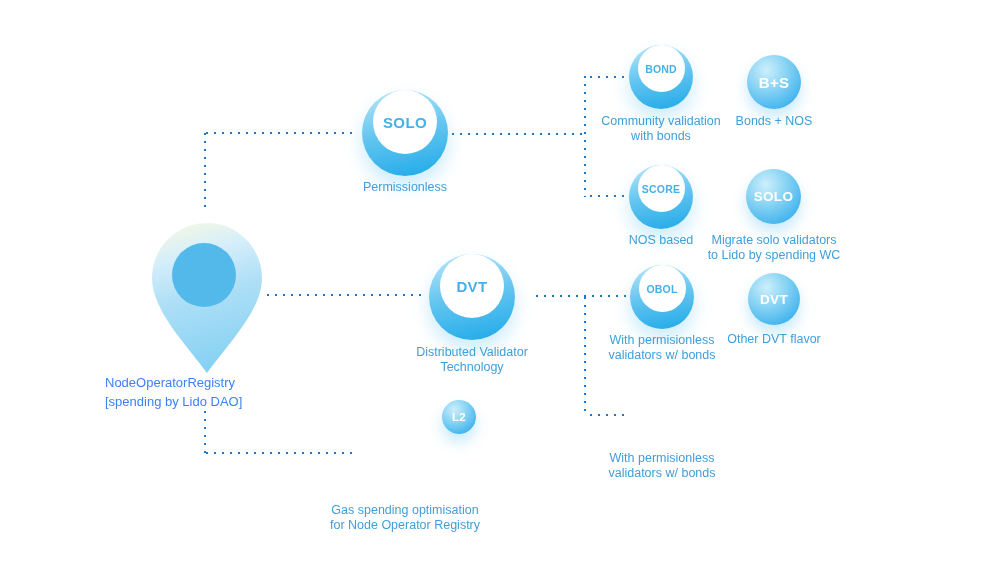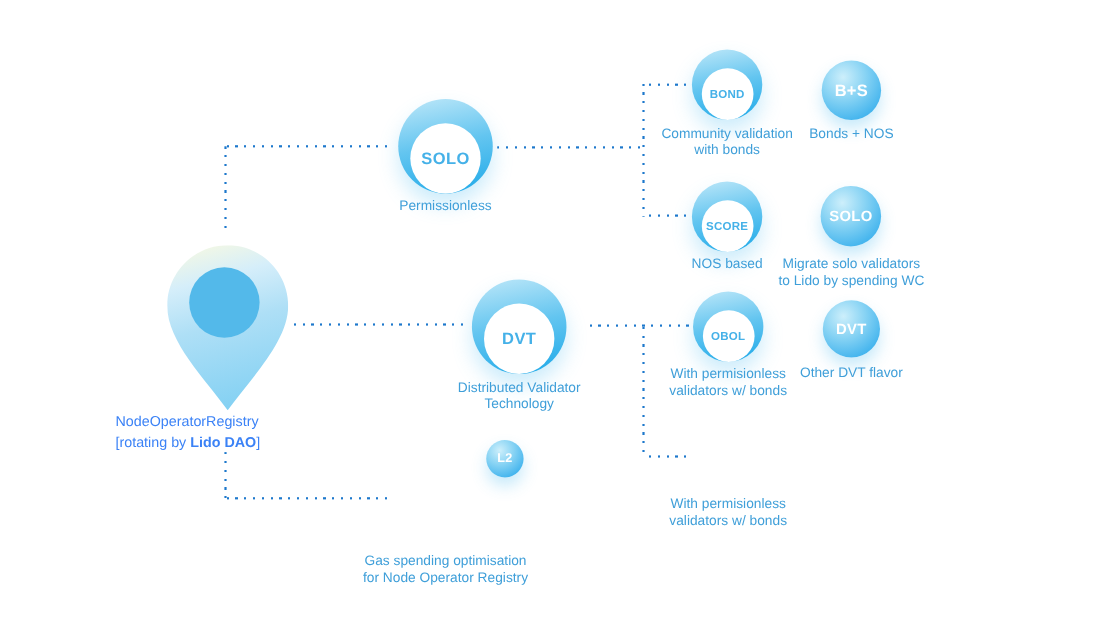--- a/index.html
+++ b/index.html
@@ -16,21 +16,21 @@
   .line-h3{left:206px;top:452px;width:147px;}
   .line-h4{left:452px;top:133px;width:133px;}
   .line-v3{left:584px;top:76px;height:121px;}
   .line-h5{left:590px;top:76px;width:37px;}
   .line-h6{left:590px;top:195px;width:37px;}
   .line-h7{left:536px;top:295px;width:91px;}
   .line-v4{left:584px;top:297px;height:118px;}
   .line-h8{left:590px;top:414px;width:37px;}
 
   
-  .ring{position:absolute;border-radius:50%;display:flex;align-items:flex-end;justify-content:center;
+  .ring{position:absolute;border-radius:50%;display:flex;align-items:flex-start;justify-content:center;
         background:linear-gradient(168deg,#b7e5f8 4%,#63c5f0 48%,#23abe9 96%);
         box-shadow:0 10px 18px rgba(72,186,240,.28);}
   .ring-inner{background:#ffffff;border-radius:50%;display:flex;align-items:center;justify-content:center;}
   .ring-label{color:#45b1e8;font-weight:bold;letter-spacing:.4px;}
   .ring-lg{width:86px;height:86px;}
   .ring-lg .ring-inner{width:64px;height:64px;}
   .ring-lg .ring-label{font-size:15px;}
   .ring-md{width:84px;height:84px;}
   .ring-md .ring-inner{width:64px;height:64px;}
   .ring-md .ring-label{font-size:10.5px;letter-spacing:.2px;}
@@ -67,21 +67,21 @@
   .cap-bs{left:714px;top:114px;width:120px;}
   .cap-solo2{left:691px;top:233px;width:166px;}
   .cap-dvt2{left:704px;top:332px;width:140px;}
 
   
   .pin-wrap{position:absolute;left:152px;top:223px;width:110px;height:150px;}
   .pin-text{position:absolute;left:152px;top:250px;width:102px;text-align:center;color:#ffffff;
             font-weight:bold;font-size:14.5px;line-height:17px;letter-spacing:.3px;}
   .pin-label{position:absolute;left:105px;top:374px;width:200px;text-align:left;color:#3b82f6;
              font-size:13px;line-height:18.5px;}
-  .pin-label b{font-weight:bold;margin-top:11px;}
+  .pin-label b{font-weight:normal;margin-top:11px;}
 </style>
 </head>
 <body>
 
 <div class="canvas">
 
   <div class="dot-v line-v1"></div>
   <div class="dot-h line-h1"></div>
   <div class="dot-h line-h2"></div>
   <div class="dot-v line-v2"></div>
@@ -103,21 +103,21 @@
           <stop offset="50%" stop-color="#aedff6"></stop>
           <stop offset="100%" stop-color="#84d1f3"></stop>
         </linearGradient>
       </defs>
       <path d="M55,150 C75,122 110,88 110,55 C110,24.6 85.4,0 55,0 C24.6,0 0,24.6 0,55 C0,88 35,122 55,150 Z" fill="url(#pinGrad)"></path>
       <circle cx="52" cy="52" r="32" fill="#53b9ea"></circle>
     </svg>
   </div>
   <div class="pin-label">
     <div>NodeOperatorRegistry</div>
-    <div><span>[rotating by </span><b>Lido DAO</b><span>]</span></div>
+    <div><span>[spending by </span><b>Lido DAO</b><span>]</span></div>
   </div>
 
   <div class="ring ring-lg pos-solo">
     <div class="ring-inner">
       <span class="ring-label">SOLO</span>
     </div>
   </div>
   <div class="caption cap-solo">Permissionless</div>
 
   <div class="ring ring-lg pos-dvt">

